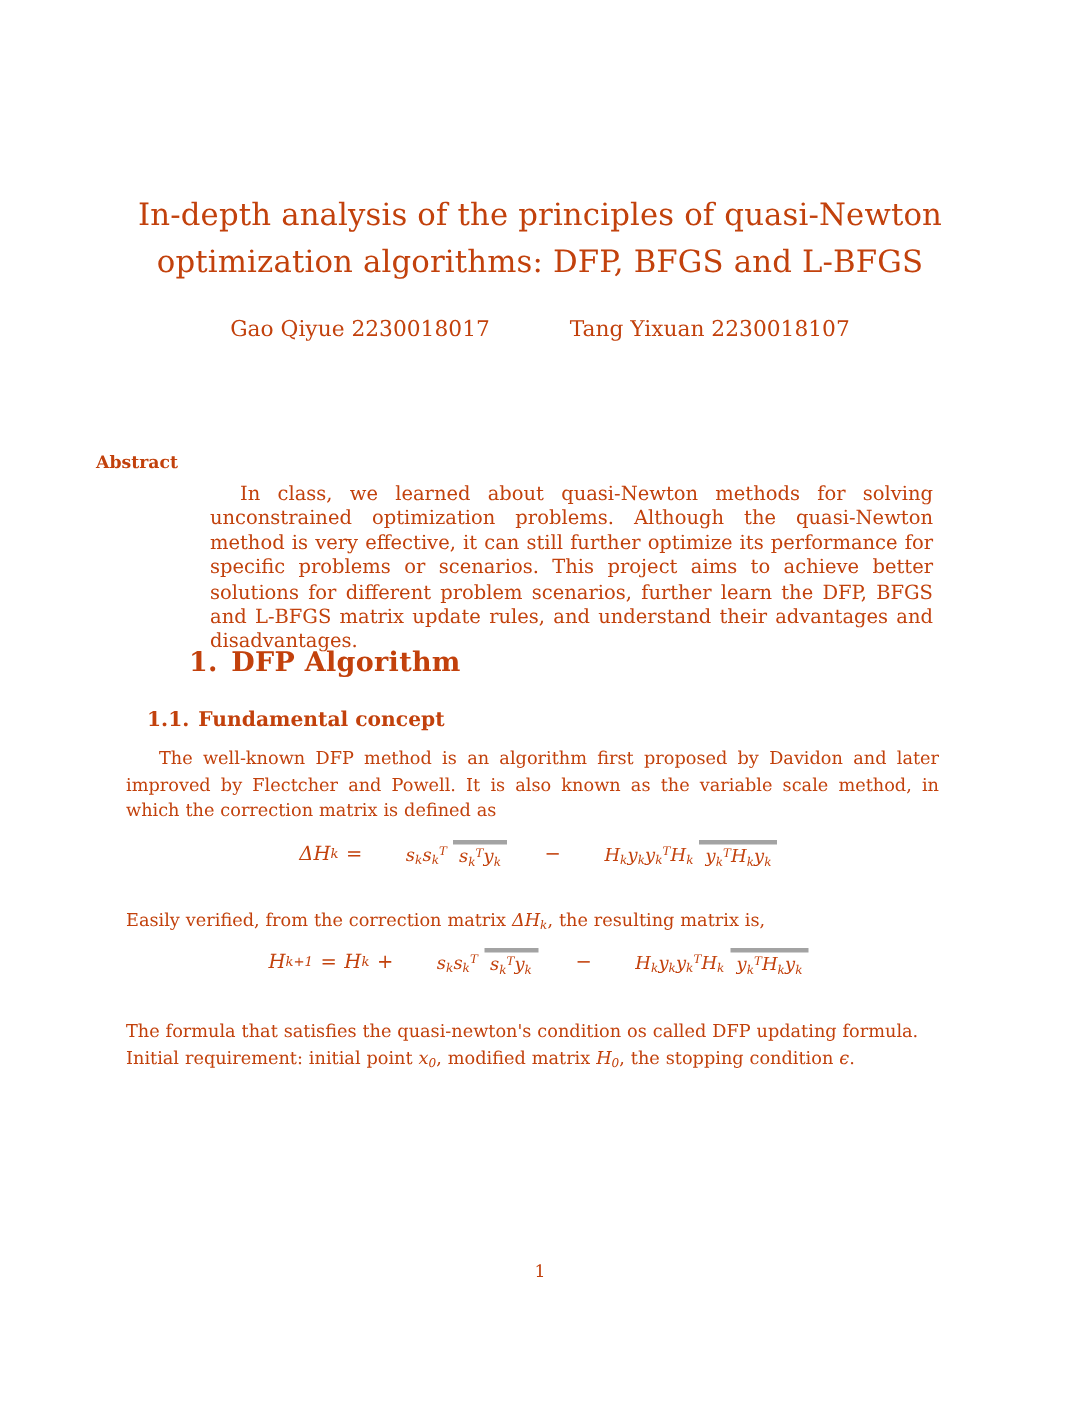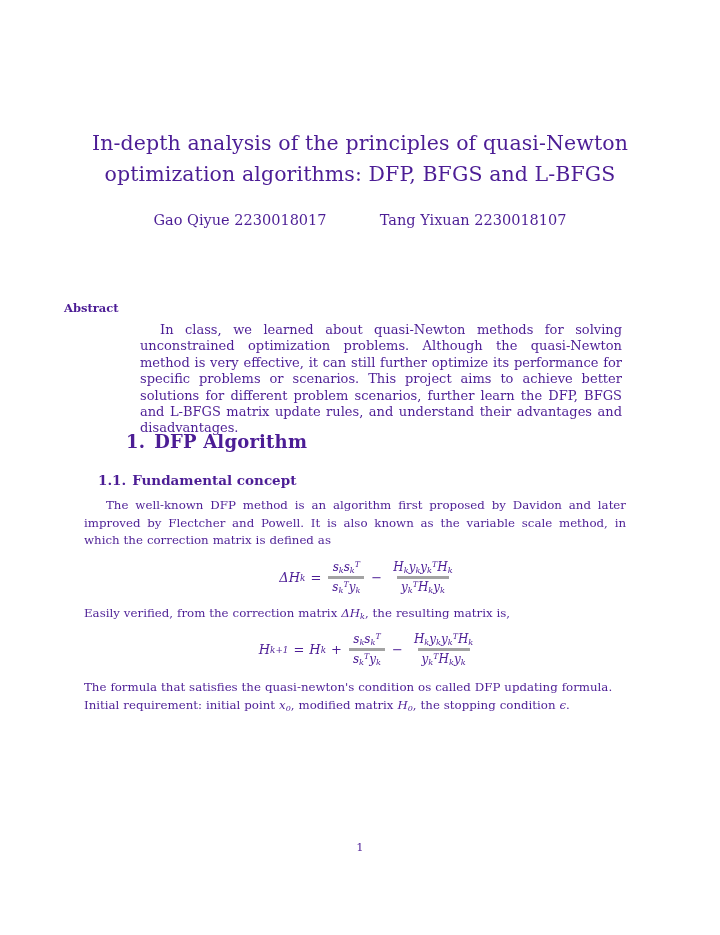--- a/index.html
+++ b/index.html
@@ -8,21 +8,21 @@
     padding: 0;
     background: #ffffff;
   }
   .page {
     position: relative;
     width: 720px;
     height: 935px;
     background: #ffffff;
     overflow: hidden;
     font-family: "DejaVu Serif", "Liberation Serif", serif;
-    color: #4c1d95;
+    color: #c2410c;
   }
 
   
   .title-block {
     position: absolute;
     left: 80px;
     top: 128px;
     width: 560px;
     text-align: center;
   }
@@ -132,24 +132,24 @@
     font-style: italic;
     letter-spacing: 0;
   }
   .sup {
     font-size: 0.66em;
     vertical-align: 0.48em;
     font-style: italic;
   }
   .frac {
     display: inline-flex;
-    flex-direction: column;
-    align-items: center;
+    flex-direction: row;
+    align-items: flex-end;
     vertical-align: middle;
-    margin: 0 2px;
+    margin: 0 20px;
     font-size: 0.92em;
   }
   .frac .num-part {
     padding: 0 4px 1px 4px;
     line-height: 1.15;
   }
   .frac .den-part {
     padding: 1px 4px 0 4px;
     border-top: 3px solid #a3a3a3;
     line-height: 1.15;

